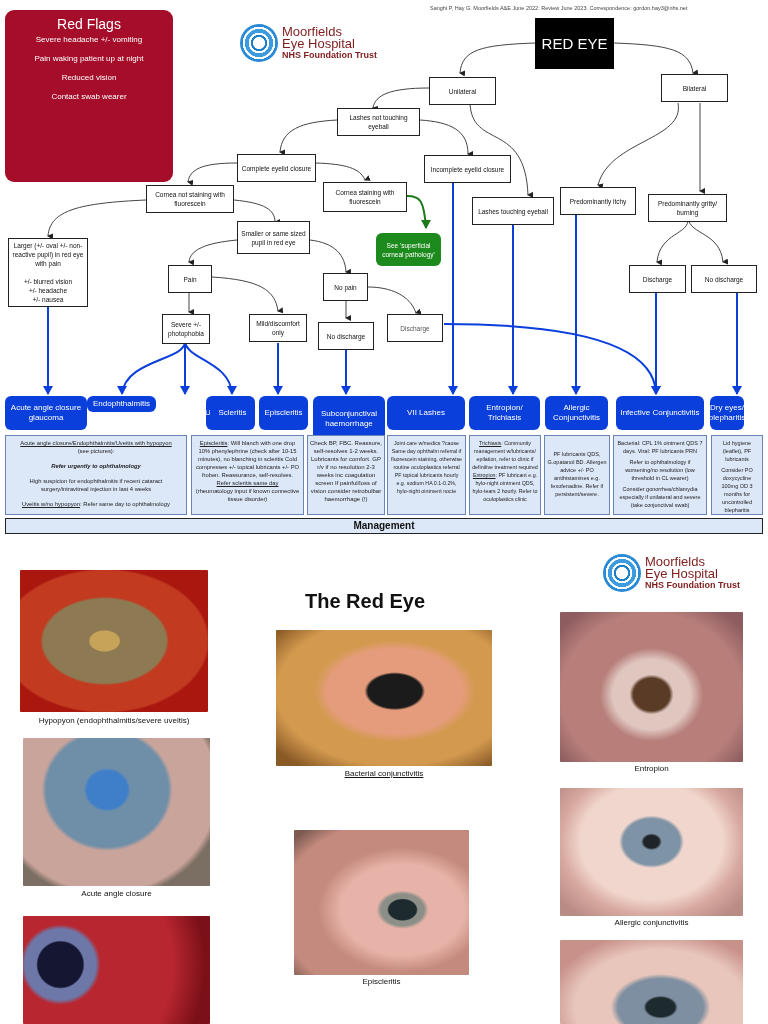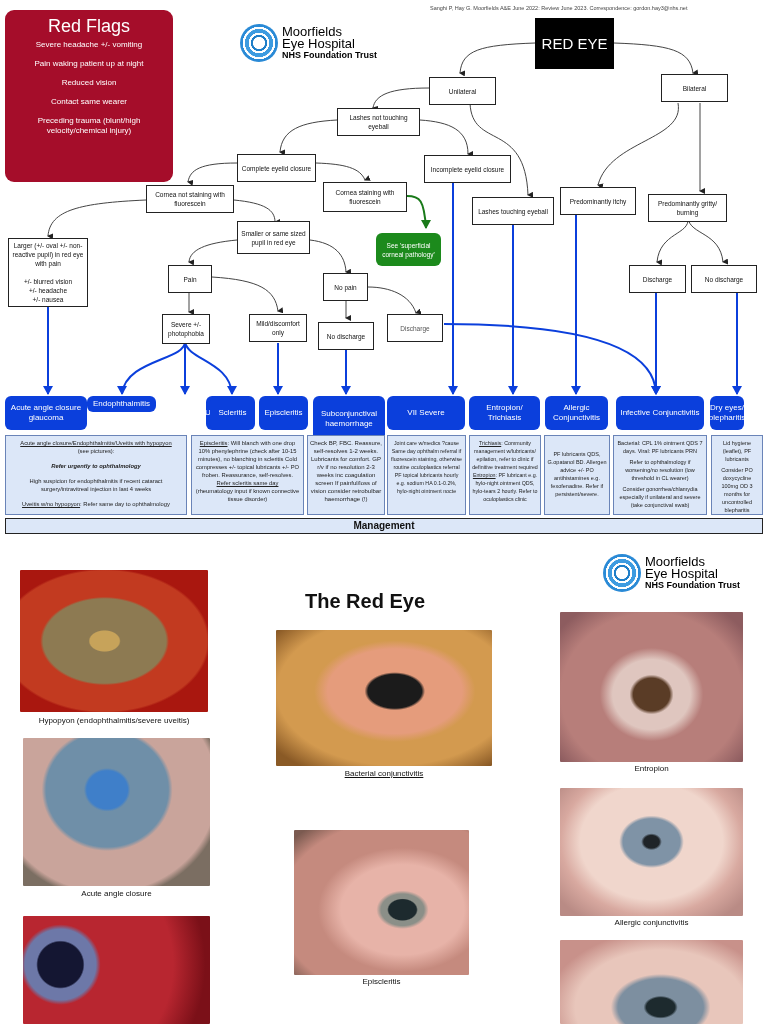--- a/index.html
+++ b/index.html
@@ -1,25 +1,25 @@
 <!DOCTYPE html>
 <html><head>
 <meta charset="utf-8">
 <style>
   * { box-sizing: border-box; margin: 0; padding: 0; }
   body { width: 768px; height: 1024px; background: #ffffff; position: relative; overflow: hidden; font-family: "Liberation Sans", sans-serif; color: #111; }
   .abs { position: absolute; }
   .credit { left: 430px; top: 5px; font-size: 5.5px; color: #444; white-space: nowrap; }
   .redflags { left: 5px; top: 10px; width: 168px; height: 172px; background: #a50d2a; border-radius: 9px; color: #fff; text-align: center; padding: 6px 4px; }
-  .redflags h2 { font-size: 18px; font-weight: normal; margin-bottom: 3px; }
+  .redflags h2 { font-size: 14px; font-weight: normal; margin-bottom: 3px; }
   .redflags p { font-size: 8px; line-height: 10px; margin-bottom: 9px; }
   .logo { display: flex; align-items: center; }
   .logo .mark { width: 38px; height: 38px; border-radius: 50%; margin-right: 4px;
     background: radial-gradient(circle, #fff 0 22%, #1e7ec8 23% 30%, #fff 31% 38%, #3d9be0 39% 52%, #fff 53% 60%, #2a8ad6 61% 80%, transparent 81%); }
-  .logo .txt { color: #000000; line-height: 12px; }
+  .logo .txt { color: #7f1d1d; line-height: 12px; }
   .logo .l1, .logo .l2 { font-size: 13px; }
   .logo .l3 { font-size: 9px; line-height: 11px; font-weight: bold; }
   .node { position: absolute; background: #fff; border: 1px solid #222; font-size: 6.5px; text-align: center; display: flex; align-items: center; justify-content: center; line-height: 9px; padding: 13px 2px; }
   .node.black { background: #000; color: #fff; font-size: 15px; border: none; }
   .node.green { background: #1c8a1c; color: #fff; border: none; border-radius: 6px; }
   .dx { position: absolute; background: #0b3fdc; color: #fff; border-radius: 6px; font-size: 8px; text-align: center; display: flex; align-items: center; justify-content: center; line-height: 10px; padding: 2px; }
   .mg { position: absolute; background: #dce7f8; border: 1px solid #6a84b8; font-size: 5.8px; line-height: 8px; text-align: center; padding: 3px 2px; color: #222; }
   .mg u { text-decoration: underline; }
   .mgbar { left: 5px; top: 518px; width: 758px; height: 16px; background: #dce7f8; border: 1px solid #222; font-size: 10px; font-weight: bold; text-align: center; line-height: 14px; }
   svg.lines { position: absolute; left: 0; top: 0; }
@@ -30,22 +30,21 @@
 </head>
 <body>
 
 <div class="abs credit">Sanghi P, Hay G. Moorfields A&amp;E June 2022: Review June 2023. Correspondence: gordon.hay3@nhs.net</div>
 
 <div class="abs redflags">
   <h2>Red Flags</h2>
   <p>Severe headache +/- vomiting</p>
   <p>Pain waking patient up at night</p>
   <p>Reduced vision</p>
-  <p>Contact same wearer</p>
-  <p>Preceding trauma (blunt/high velocity/chemical injury)</p>
+  <p>Contact swab wearer</p>
 </div>
 
 <div class="abs logo" style="left:240px;top:24px;">
   <div class="mark"></div>
   <div class="txt">
     <div class="l1">Moorfields</div>
     <div class="l2">Eye Hospital</div>
     <div class="l3">NHS Foundation Trust</div>
   </div>
 </div>
@@ -127,21 +126,21 @@
 <div class="node" style="left:648px;top:194px;width:79px;height:24px;">Predominantly gritty/ burning</div>
 <div class="node" style="left:629px;top:265px;width:57px;height:21px;">Discharge</div>
 <div class="node" style="left:691px;top:265px;width:66px;height:21px;">No discharge</div>
 
 <div class="dx" style="left:5px;top:396px;width:82px;height:34px;">Acute angle closure glaucoma</div>
 <div class="dx" style="left:87px;top:396px;width:69px;height:16px;">Endophthalmitis</div>
 <div class="dx" style="left:162px;top:396px;width:22px;height:34px;margin-left:44px;">Uveitis</div>
 <div class="dx" style="left:210px;top:396px;width:45px;height:34px;">Scleritis</div>
 <div class="dx" style="left:259px;top:396px;width:49px;height:34px;">Episcleritis</div>
 <div class="dx" style="left:313px;top:396px;width:72px;height:46px;">Subconjunctival haemorrhage</div>
-<div class="dx" style="left:387px;top:396px;width:78px;height:34px;">VII Severe</div>
+<div class="dx" style="left:387px;top:396px;width:78px;height:34px;">VII Lashes</div>
 <div class="dx" style="left:469px;top:396px;width:71px;height:34px;">Entropion/ Trichiasis</div>
 <div class="dx" style="left:545px;top:396px;width:63px;height:34px;">Allergic Conjunctivitis</div>
 <div class="dx" style="left:616px;top:396px;width:88px;height:34px;">Infective Conjunctivitis</div>
 <div class="dx" style="left:710px;top:396px;width:34px;height:34px;">Dry eyes/ blepharitis</div>
 
 <div class="mg" style="left:5px;top:435px;width:182px;height:80px;">
   <div><u>Acute angle closure/Endophthalmitis/Uveitis with hypopyon</u></div>
   <div>(see pictures):</div>
   <div style="font-weight:bold;font-style:italic;margin:7px 0;">Refer urgently to ophthalmology</div>
   <div style="margin-bottom:7px;">High suspicion for endophthalmitis if recent cataract surgery/intravitreal injection in last 4 weeks</div>

